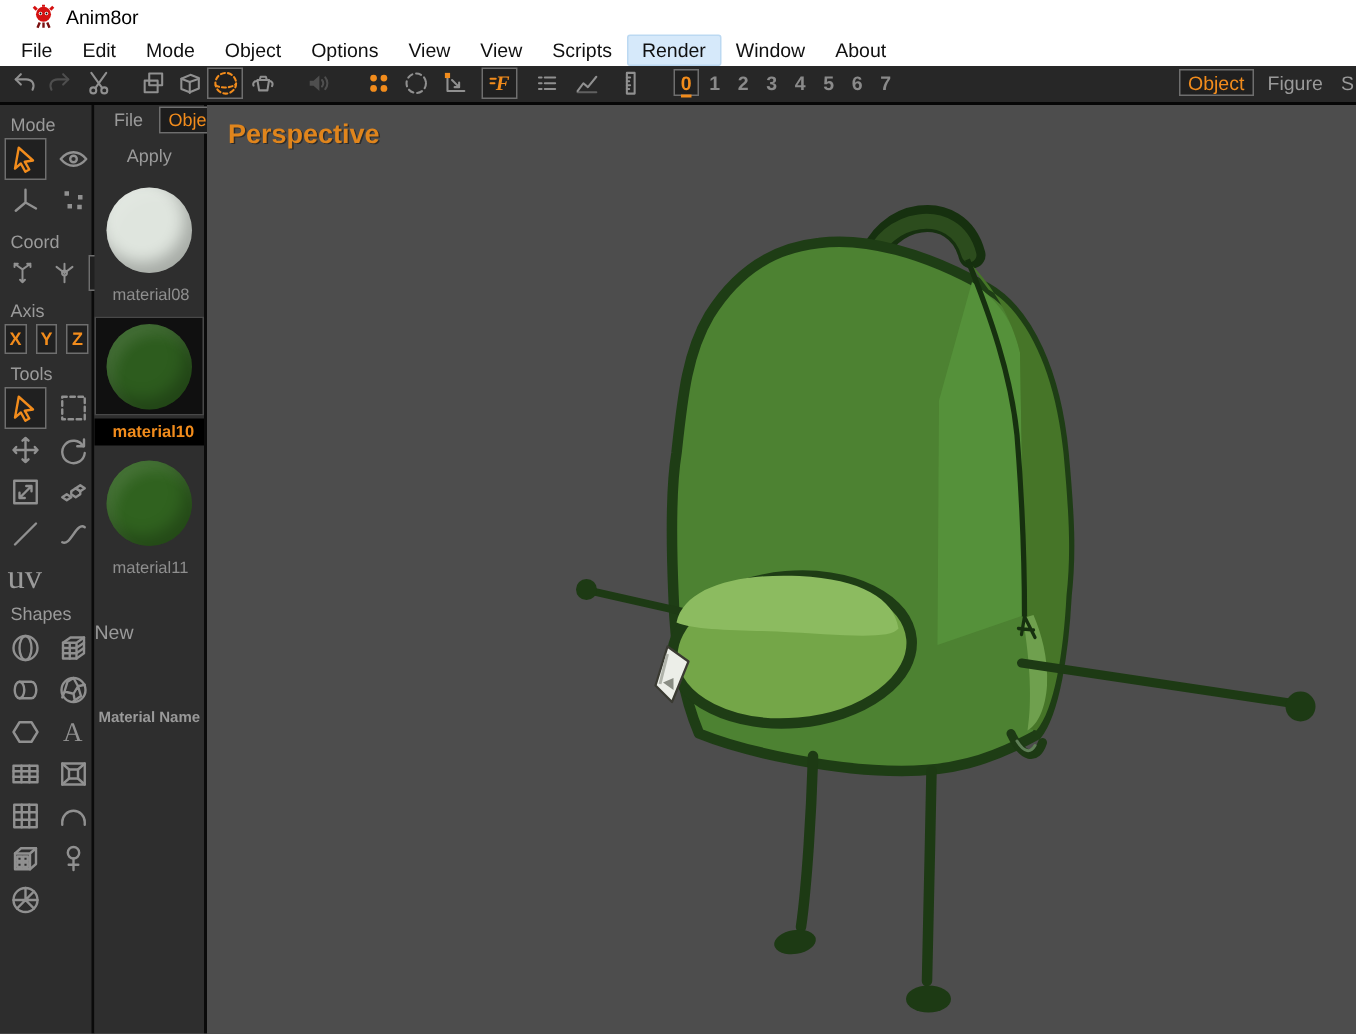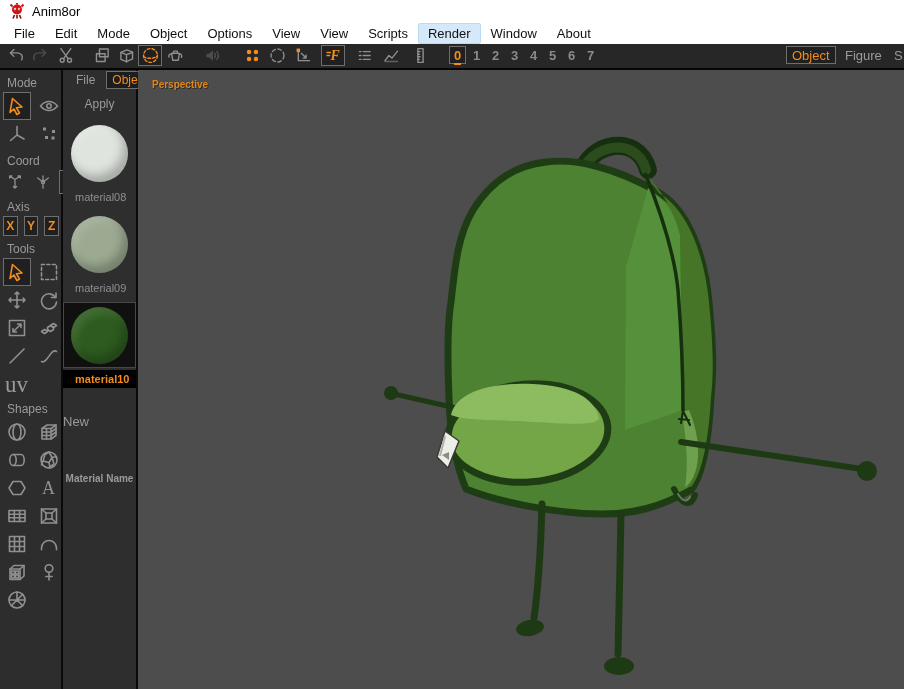--- a/index.html
+++ b/index.html
@@ -1,21 +1,21 @@
 <!DOCTYPE html>
 <html style="--accent: #f28c1c; --menu-hl: #d6e9fa; --toolbar-bg: #272727; --panel-bg: #2e2e2e; --sidebar-bg: #2d2d2d; --viewport-bg: #4d4d4d; --icon: #909090; --icon-disabled: #4e4e4e; --label: #9a9a9a; --bp-outline: #1e3d15; --bp-body: #4d8232; --bp-body-dark: #467528; --bp-body-light: #55913a; --bp-strip: #6fa04e; --bp-pocket: #74a648; --bp-pocket-hl: #8cbb60; --bp-limb: #1d3a14; --bp-handle: #2c4c1d; --bp-handle-outline: #16300f; --bp-pull-white: #eceee8;"><head>
 <meta charset="utf-8">
 <style>
   html,body{margin:0;padding:0}
   body{width:904px;height:689px;position:relative;overflow:hidden;
        background:#4d4d4d;font-family:"Liberation Sans",sans-serif;
        -webkit-font-smoothing:antialiased}
   
   .titlebar{position:absolute;left:0;top:0;width:904px;height:22px;background:#fff;
-            display:flex;align-items:center;gap:7px;padding-left:9px;box-sizing:border-box}
+            display:flex;align-items:center;gap:7px;padding-left:21px;box-sizing:border-box}
   .title-text{font-size:13px;color:#000}
   
   .menubar{position:absolute;left:0;top:22px;width:904px;height:22px;background:#fff;
            display:flex;align-items:center;padding-left:4px;box-sizing:border-box}
   .menu-item{font-size:13px;color:#101010;padding:2px 9px;cursor:default;border:1px solid transparent;border-radius:2px}
   .menu-item.hl{background:var(--menu-hl);border-color:#bcd9f2}
   
   .toolbar{position:absolute;left:0;top:44px;width:904px;height:24px;background:var(--toolbar-bg);
            border-bottom:2px solid #060606;box-sizing:content-box}
   .tbtn{position:absolute;top:1px;width:24px;height:21px;display:flex;align-items:center;justify-content:center;
@@ -56,21 +56,21 @@
               border:1px solid transparent;box-sizing:border-box}
   .mat-sphere{width:57px;height:57px;border-radius:50%;
               box-shadow:inset -5px -7px 10px rgba(0,0,0,.25), inset 5px 7px 9px rgba(255,255,255,.10)}
   .mat-label{text-align:center;font-size:11px;color:#8f8f8f;padding:3px 12px;margin-top:2px}
   .mat-tile.selected .sphere-box{background:#101010;border-color:#484848}
   .mat-tile.selected .mat-label{background:#000;color:var(--accent);font-weight:bold}
   .new-btn{color:#9a9a9a;font-size:13px;margin-top:26px}
   .matname-label{text-align:center;color:#9a9a9a;font-size:10px;font-weight:bold;margin-top:44px}
   
   .viewport{position:absolute;left:138px;top:70px;width:766px;height:619px;background:var(--viewport-bg);overflow:hidden}
-  .vp-label{position:absolute;left:14px;top:9px;color:#e0851c;font-size:10px;font-weight:bold;
+  .vp-label{position:absolute;left:14px;top:9px;color:#e0851c;font-size:18px;font-weight:bold;
             text-shadow:1px 1px 0 #2c2c2c}
   .model-svg{position:absolute;left:0;top:0}
 </style>
 </head>
 <body>
 
 <div class="titlebar">
   <svg width="16" height="16" viewBox="0 0 16 16">
     <circle cx="8" cy="6.5" r="5" fill="#d41111"></circle>
     <path d="M3.5 3.5L1.5 1.5M12.5 3.5l2-2M8 1.5V0" stroke="#d41111" stroke-width="2"></path>
@@ -420,31 +420,31 @@
       <div class="mat-tab active">Object</div>
     </div>
   <div class="apply-btn">Apply</div>
   <div id="mat-list">
       <div class="mat-tile">
         <div class="sphere-box">
           <div class="mat-sphere" style="background: rgb(223, 229, 222);"></div>
         </div>
         <div class="mat-label">material08</div>
       </div>
-      <div class="mat-tile">
-        <div class="sphere-box">
-          <div class="mat-sphere" style="background: rgb(156, 170, 146);"></div>
-        </div>
-        <div class="mat-label">material09</div>
-      </div>
       <div class="mat-tile selected">
         <div class="sphere-box">
           <div class="mat-sphere" style="background: rgb(45, 92, 30);"></div>
         </div>
         <div class="mat-label">material10</div>
+      </div>
+      <div class="mat-tile">
+        <div class="sphere-box">
+          <div class="mat-sphere" style="background: rgb(48, 98, 31);"></div>
+        </div>
+        <div class="mat-label">material11</div>
       </div>
     </div>
   <div class="new-btn">New</div>
   <div class="matname-label">Material Name</div>
 </div>
 
 <div class="viewport">
   <span class="vp-label">Perspective</span>
 
   <svg class="model-svg" width="766" height="619" viewBox="0 0 766 619">

